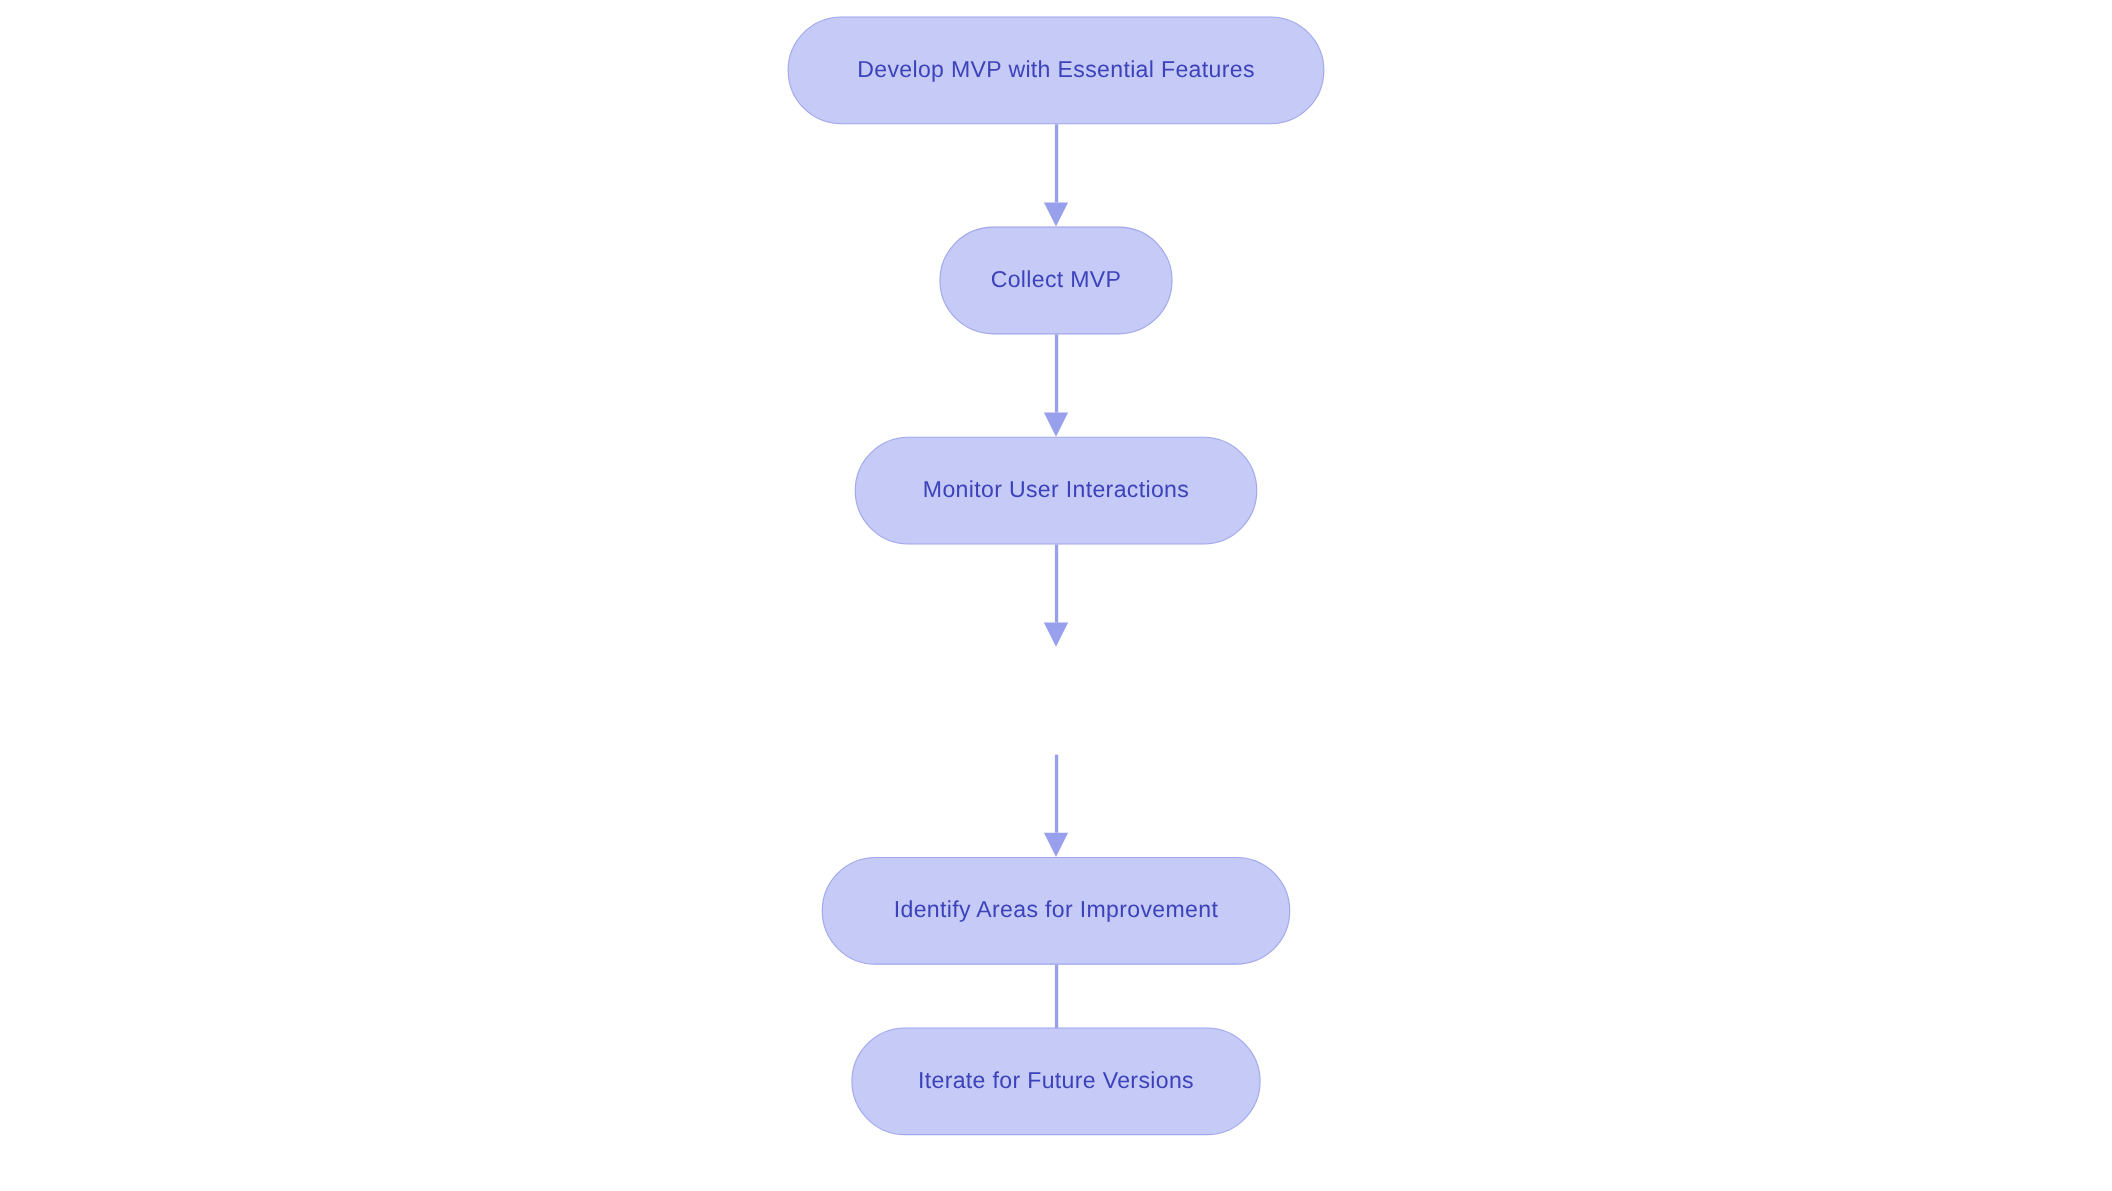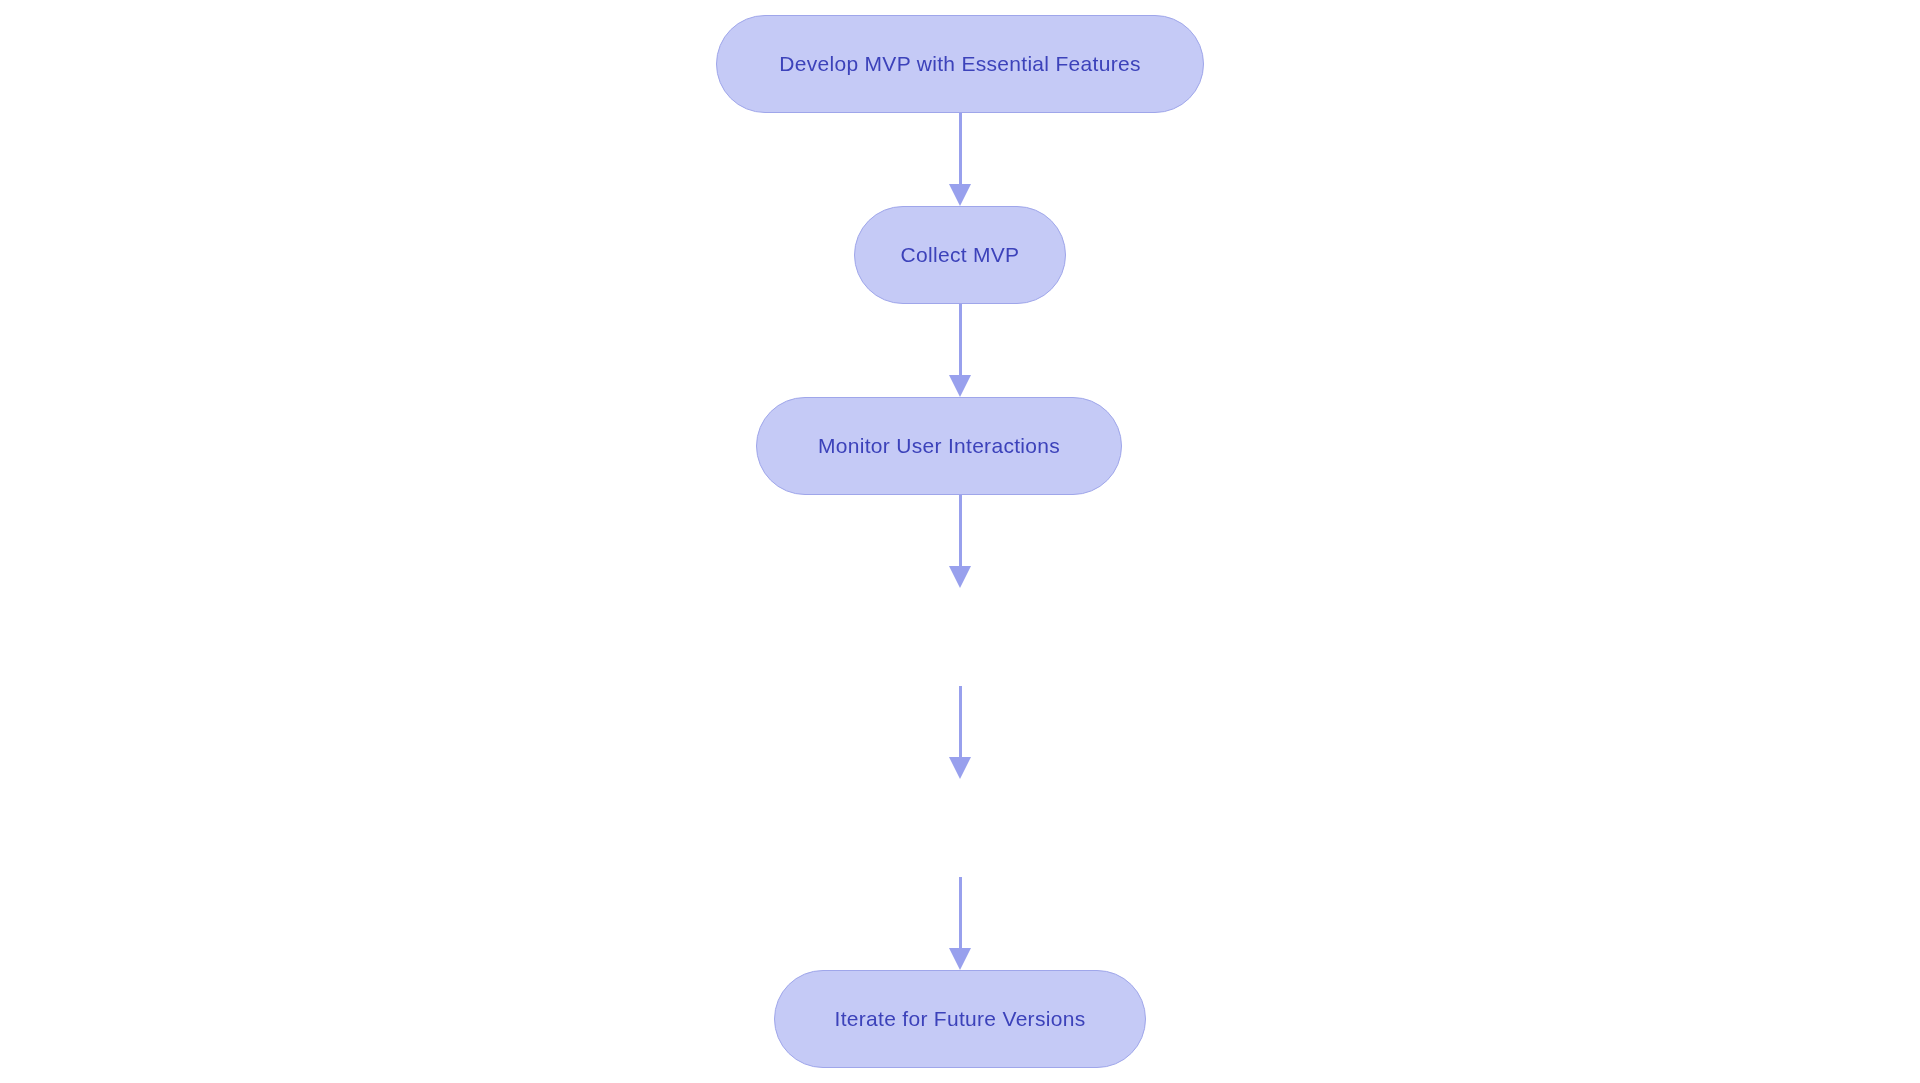--- a/index.html
+++ b/index.html
@@ -29,24 +29,24 @@
     align-items: center;
     justify-content: center;
     color: var(--node-text);
     font-size: 21px;
     letter-spacing: 0.3px;
     text-align: center;
   }
   .node-label { white-space: nowrap; }
   .n0 { top: 15px;  left: 716px; width: 488px; }
   .n1 { top: 206px; left: 854px; width: 212px; }
-  .n2 { top: 397px; left: 756px; width: 366px; }
+  .n2 { top: 397px; left: 777px; width: 366px; }
   .n3 { top: 588px; left: 820px; width: 280px; }
   .n4 { top: 779px; left: 747px; width: 426px; }
-  .n5 { top: 970px; left: 774px; width: 372px; }
+  .n5 { top: 934px; left: 774px; width: 372px; }
   .arrow {
     position: absolute;
     left: 949px;
     width: 22px;
     height: 93px;
     display: flex;
     flex-direction: column;
     align-items: center;
   }
   .a0 { top: 113px; }
@@ -98,20 +98,23 @@
     <span class="arrow-line"></span>
     <span class="arrow-head"></span>
   </div>
 
 
   <div class="arrow a3">
     <span class="arrow-line"></span>
     <span class="arrow-head"></span>
   </div>
 
+  <div class="node n4">
+    <span class="node-label">Identify Areas for Improvement</span>
+  </div>
 
   <div class="arrow a4">
     <span class="arrow-line"></span>
     <span class="arrow-head"></span>
   </div>
 
   <div class="node n5">
     <span class="node-label">Iterate for Future Versions</span>
   </div>
 

